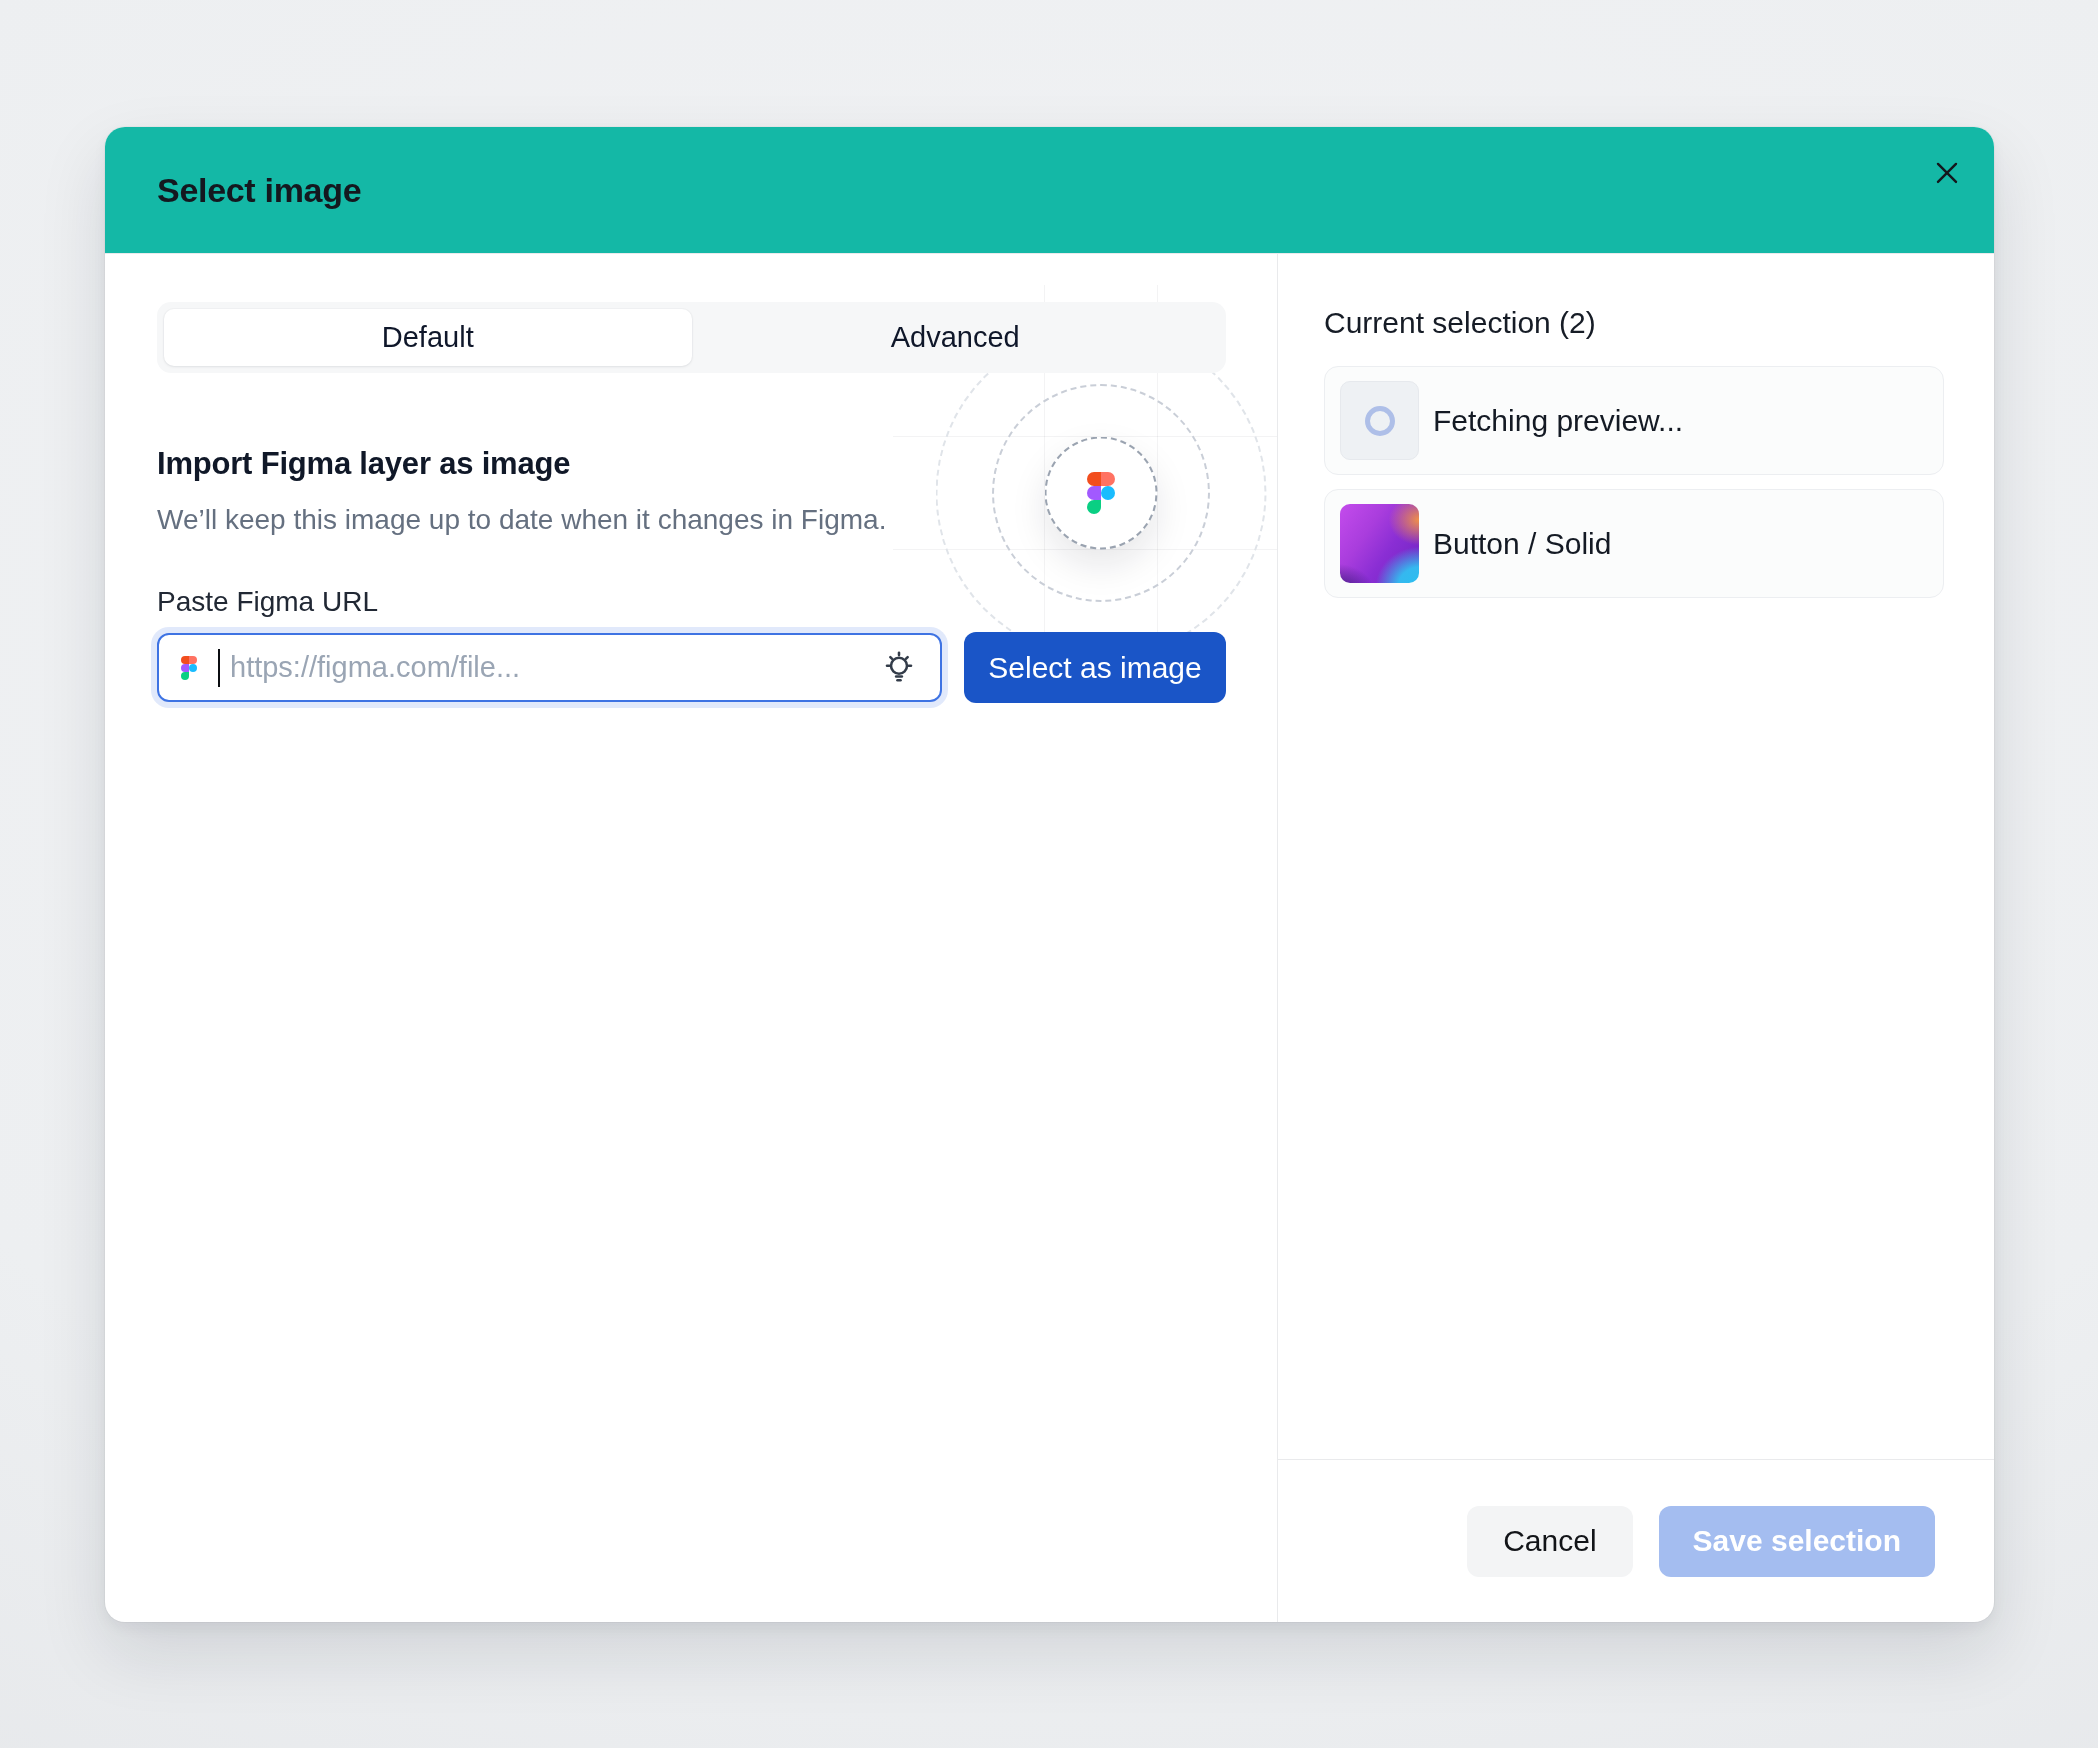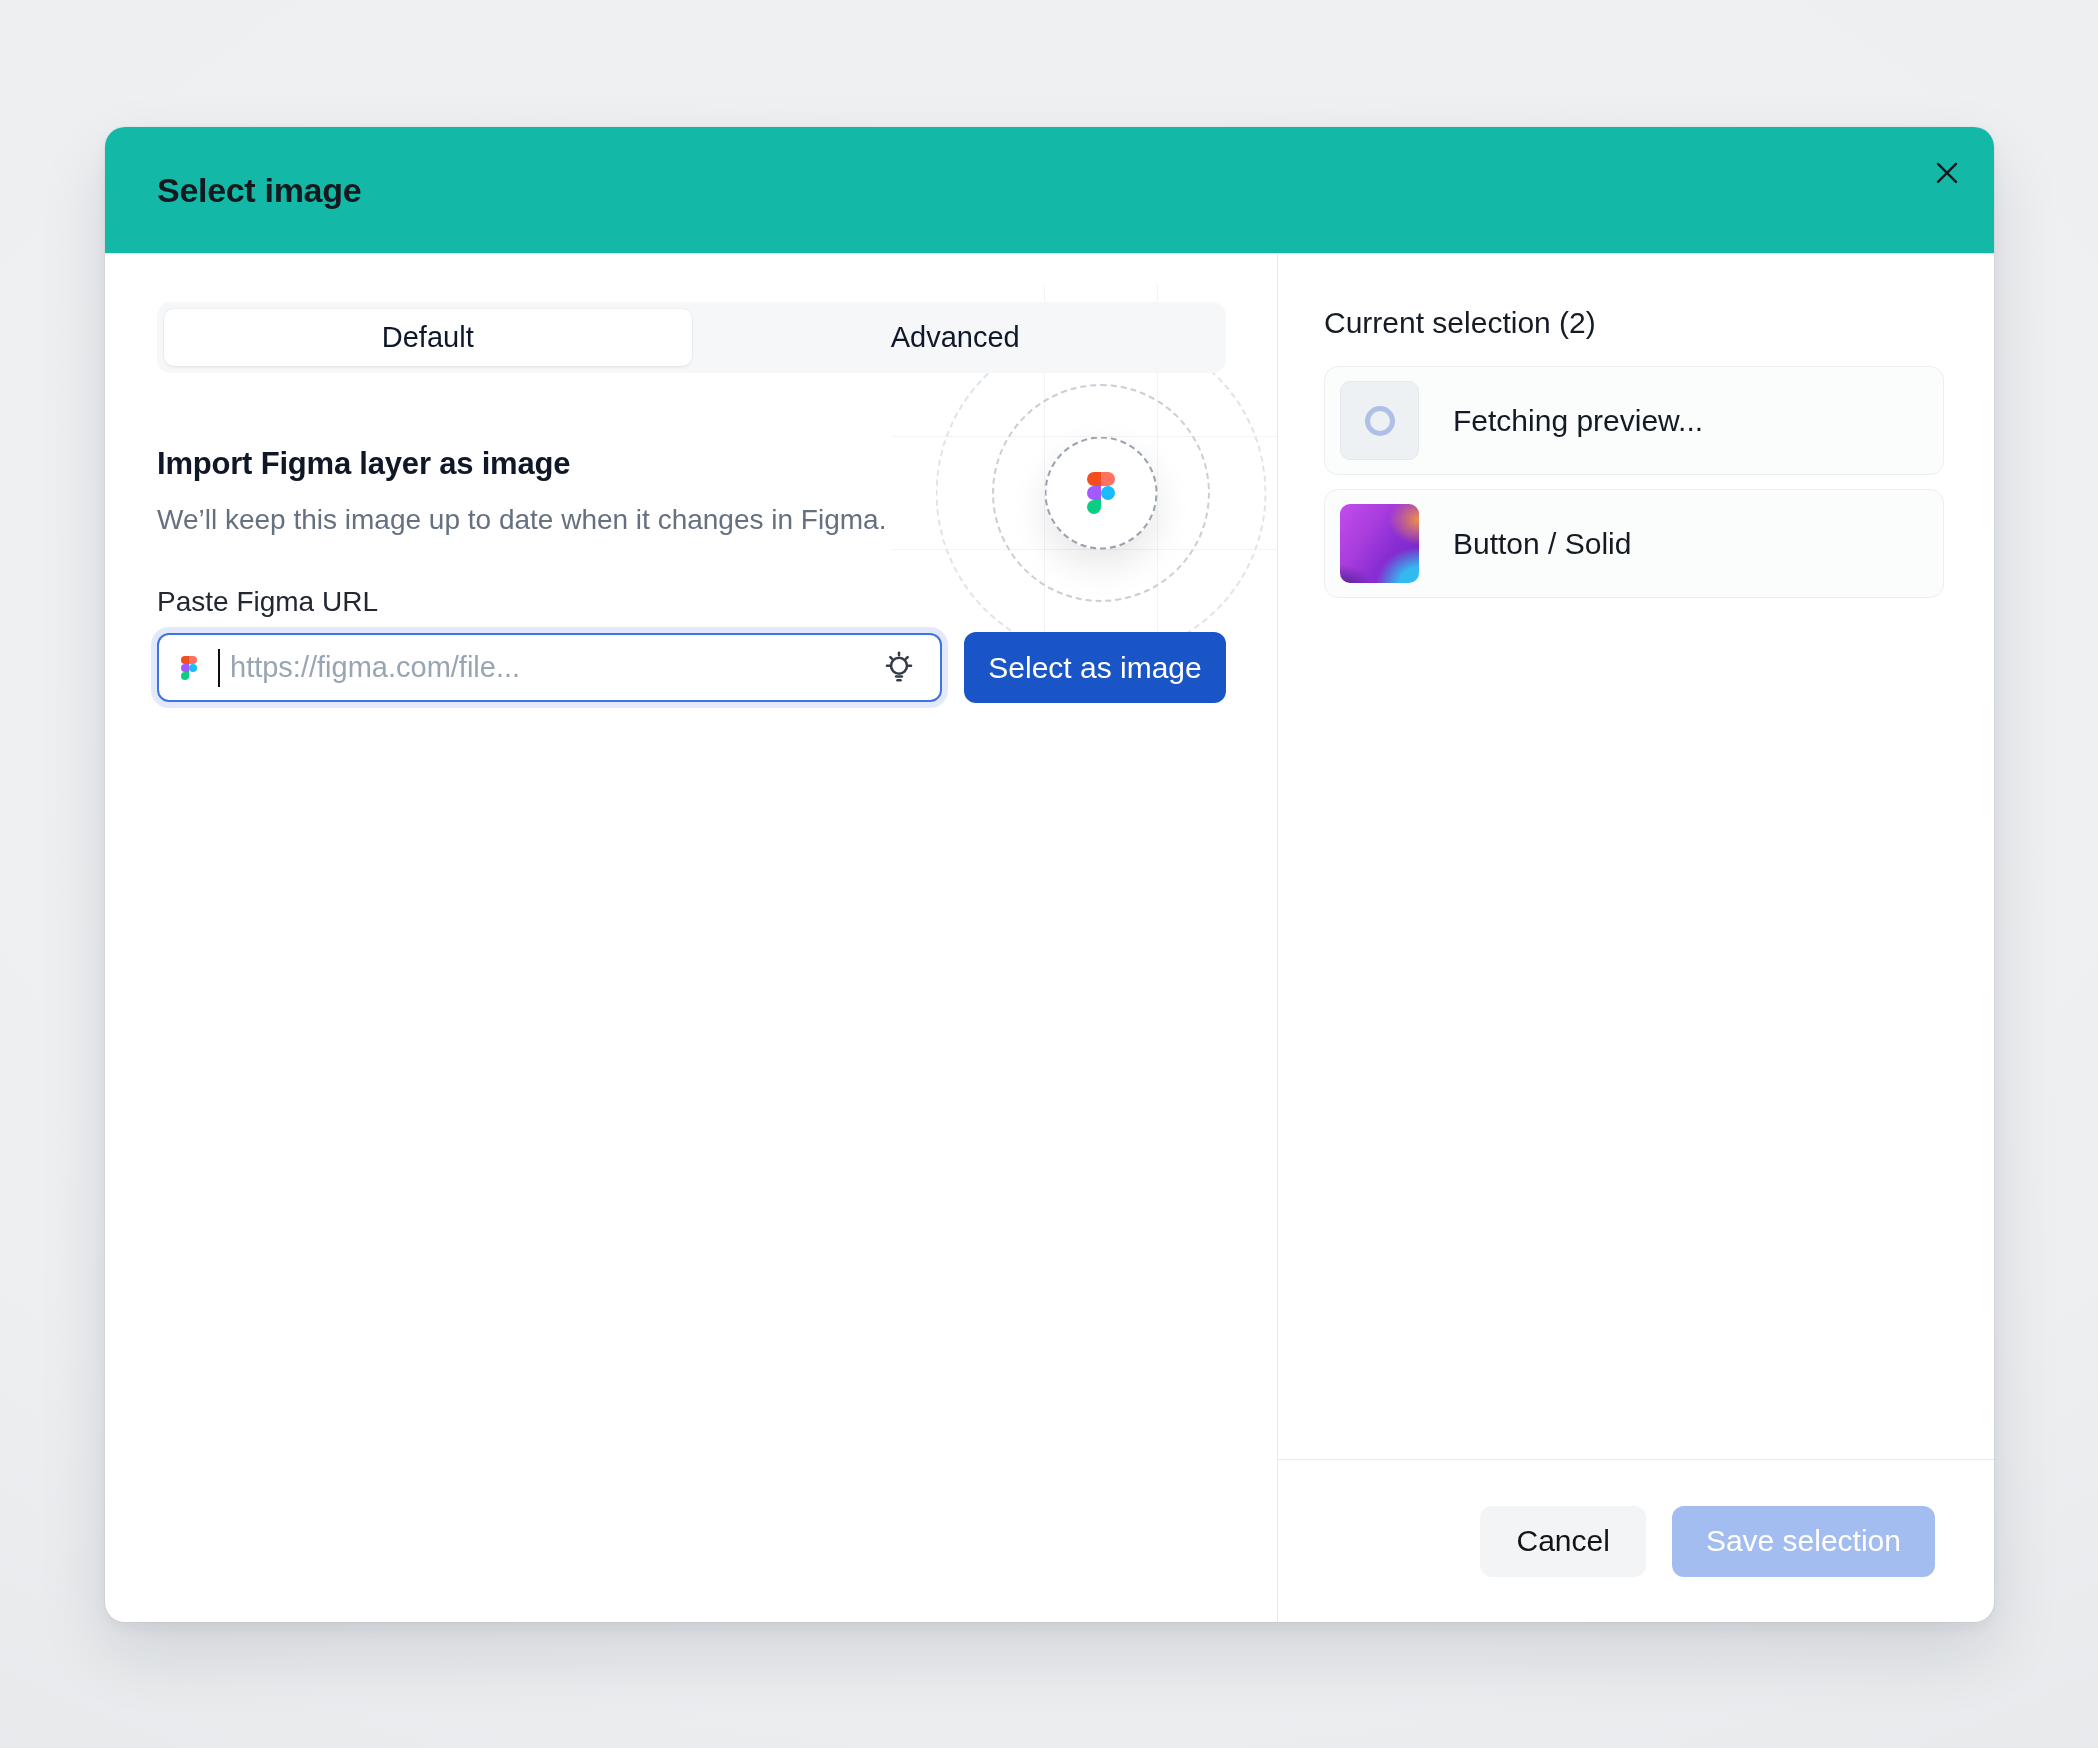--- a/index.html
+++ b/index.html
@@ -98,21 +98,21 @@
     flex:0 0 262px; height:71px; background:#1a55c7; color:#fff; border:none;
     border-radius:12px; font-size:30px; font-weight:500; cursor:pointer;
     font-family:"Liberation Sans","DejaVu Sans",sans-serif;
   }
 
   
   .right-pane { flex:1; display:flex; flex-direction:column; padding:48px 50px 0 46px; min-height:0; }
   .sel-heading { font-size:30px; font-weight:500; color:#161c26; margin:4px 0 26px; }
   .sel-card {
     flex:0 0 109px; height:109px; background:#fbfcfc; border:1px solid #eceef1;
-    border-radius:14px; display:flex; align-items:center; gap:34px; padding:0 15px;
+    border-radius:14px; display:flex; align-items:center; gap:14px; padding:0 15px;
     margin-bottom:14px; cursor:pointer;
   }
   .thumb { flex:0 0 79px; width:79px; height:79px; border-radius:10px; }
   .thumb-loading { background:#eef1f4; border:1px solid #e6e9ed;
     display:flex; align-items:center; justify-content:center; }
   .spinner { width:30px; height:30px; border-radius:50%; border:5px solid #aebfe8; }
   .thumb-gradient {
     background:
       radial-gradient(95% 85% at 102% 105%, #29c0f0 0%, #35b8ef 30%, rgba(41,192,240,0) 60%),
       radial-gradient(48% 40% at 100% 20%, #f09048 0%, rgba(240,144,72,0) 80%),
@@ -125,21 +125,21 @@
     margin:auto -50px 0 -46px; height:163px; border-top:1px solid #e9eaec;
     display:flex; align-items:center; justify-content:flex-end; gap:26px; padding-right:59px;
   }
   .cancel-btn {
     height:71px; padding:0 36px; background:#f3f4f5; border:none; border-radius:12px;
     font-size:30px; color:#121418; cursor:pointer;
     font-family:"Liberation Sans","DejaVu Sans",sans-serif;
   }
   .save-btn {
     height:71px; padding:0 34px; background:#a4bdf0; border:none; border-radius:12px;
-    font-size:30px; font-weight:400; color:#ffffff; cursor:default;
+    font-size:30px; font-weight:700; color:#ffffff; cursor:default;
     font-family:"Liberation Sans","DejaVu Sans",sans-serif;
   }
 </style>
 </head>
 <body>
 
 <div>
   <div class="modal">
 
     <div class="modal-header">

